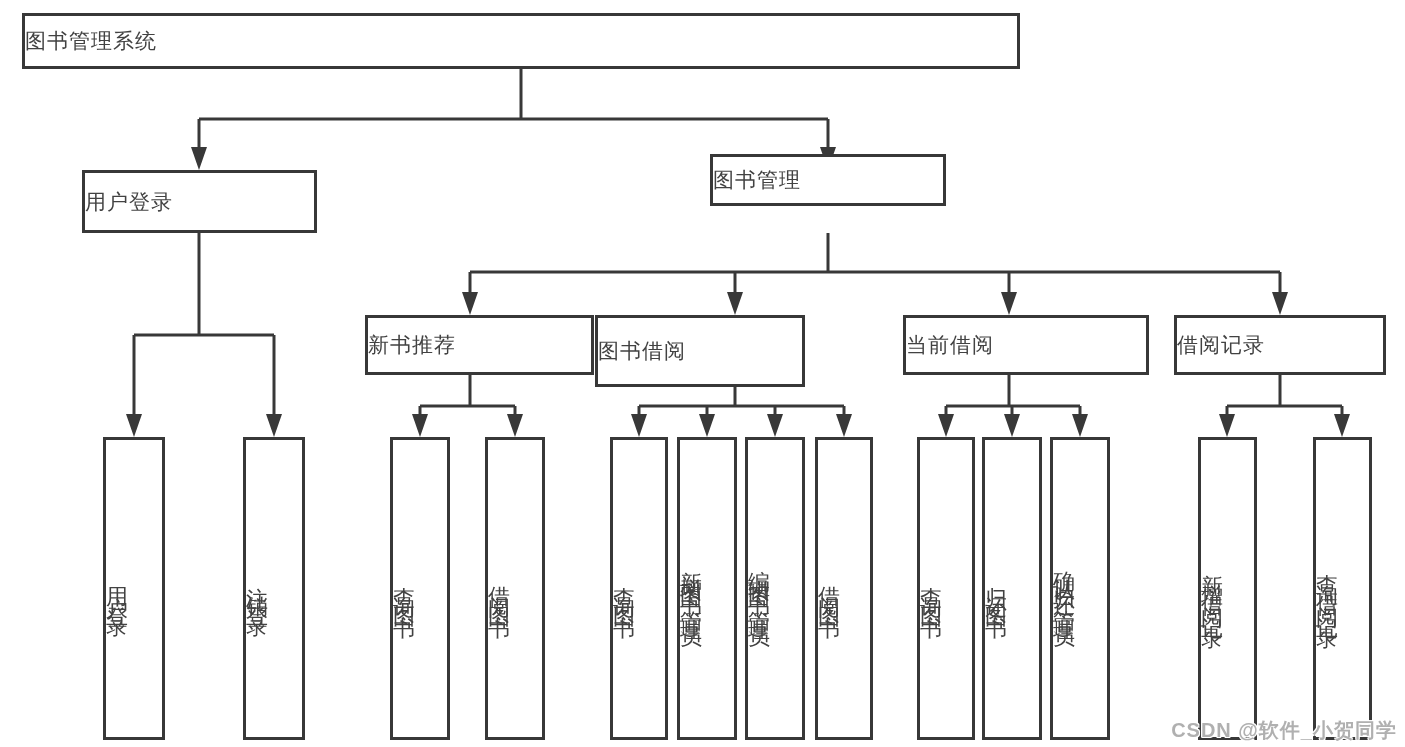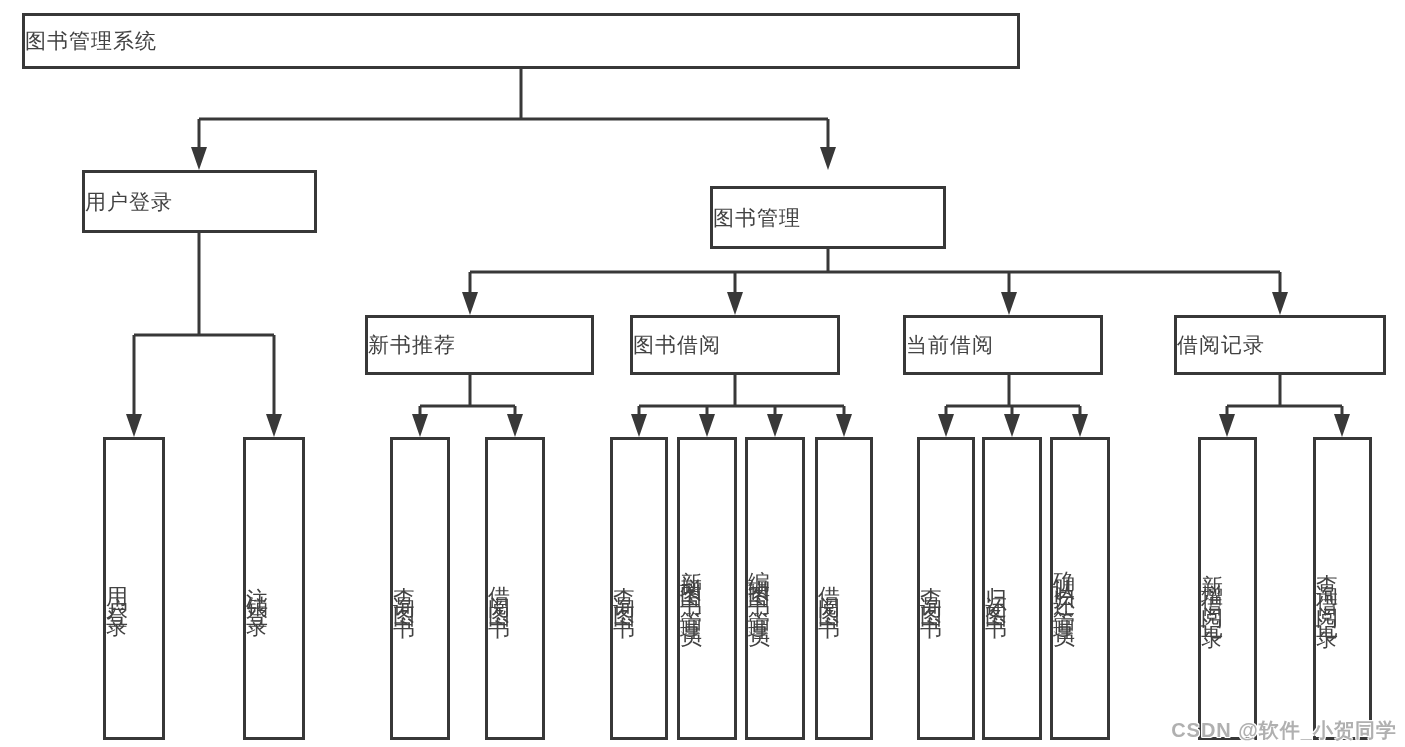--- a/index.html
+++ b/index.html
@@ -89,31 +89,31 @@
       </g>
   </svg>
 
   <div class="box h" style="left:22px;top:13px;width:998px;height:56px">
     <span>图书管理系统</span>
   </div>
 
   <div class="box h" style="left:82px;top:170px;width:235px;height:63px">
     <span>用户登录</span>
   </div>
-  <div class="box h" style="left:710px;top:186px;width:236px;height:63px">
+  <div class="box h" style="left:710px;top:154px;width:236px;height:52px">
     <span>图书管理</span>
   </div>
 
   <div class="box h" style="left:365px;top:315px;width:229px;height:60px">
     <span>新书推荐</span>
   </div>
-  <div class="box h" style="left:630px;top:315px;width:210px;height:60px">
+  <div class="box h" style="left:595px;top:315px;width:210px;height:72px">
     <span>图书借阅</span>
   </div>
-  <div class="box h" style="left:903px;top:315px;width:200px;height:60px">
+  <div class="box h" style="left:903px;top:315px;width:246px;height:60px">
     <span>当前借阅</span>
   </div>
   <div class="box h" style="left:1174px;top:315px;width:212px;height:60px">
     <span>借阅记录</span>
   </div>
 
   <div class="box v" style="left:103px;top:437px;width:62px;height:303px">
     <span class="sp-wide">用户登录</span>
   </div>
   <div class="box v" style="left:243px;top:437px;width:62px;height:303px">

